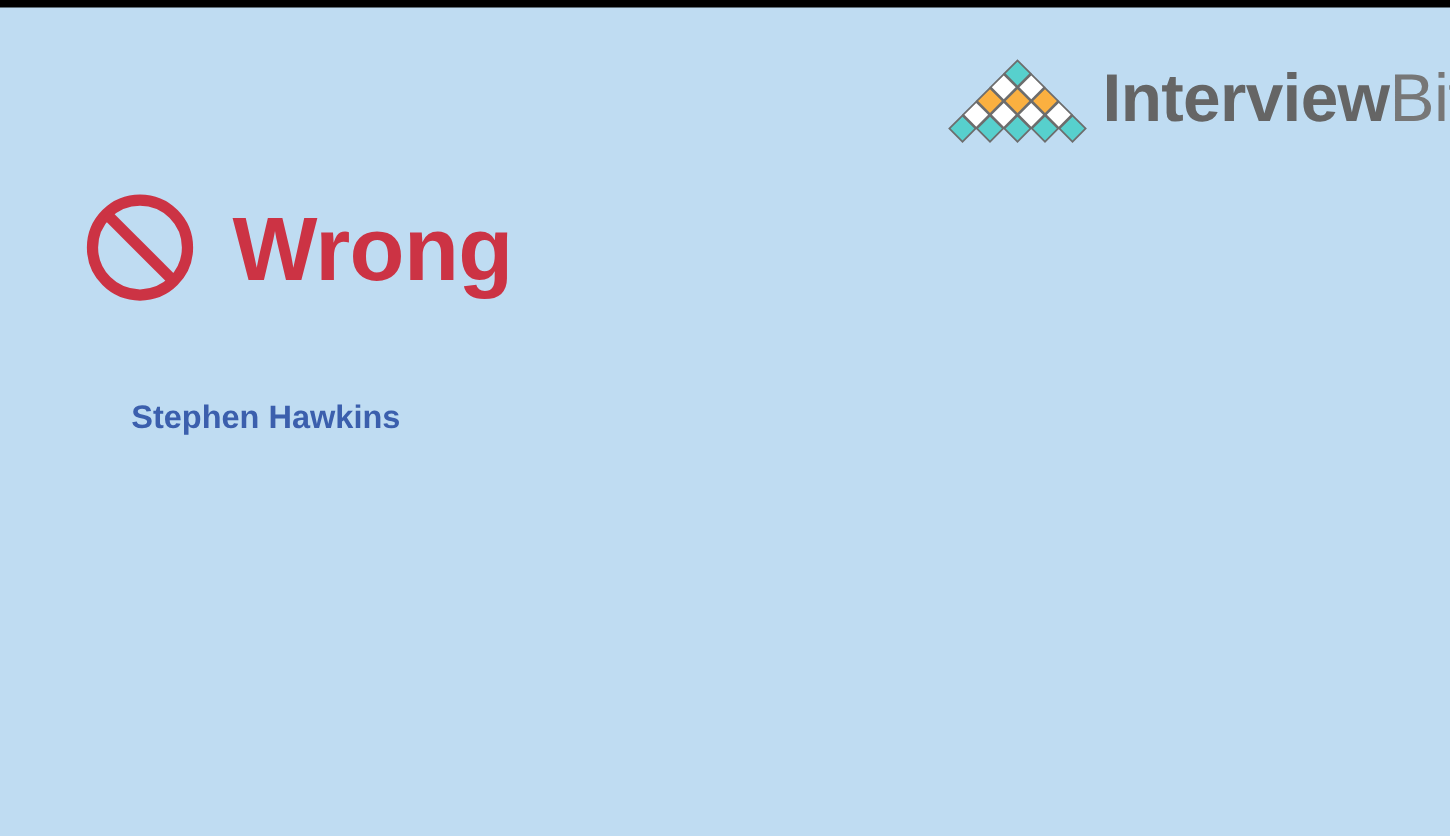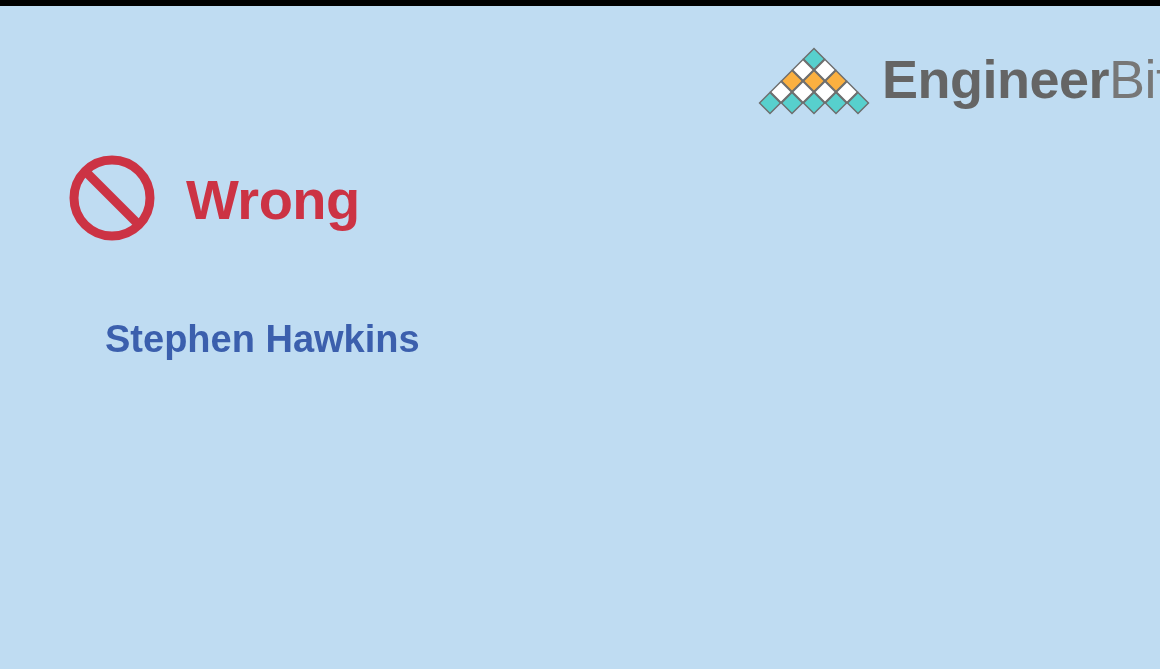--- a/index.html
+++ b/index.html
@@ -78,38 +78,38 @@
 
   #prohibited-icon {
     width: 92px;
     height: 92px;
     display: block;
     flex: 0 0 auto;
   }
 
   #headline-text {
     margin-left: 28px;
-    font-size: 56px;
+    font-size: 72px;
     font-weight: 700;
     color: #cc3344;
     line-height: 1;
     letter-spacing: -0.5px;
     position: relative;
     top: 2px;
   }
 
   
   #body-block {
     position: absolute;
     top: 320px;
     left: 105px;
   }
 
   .body-line {
-    font-size: 38px;
+    font-size: 26px;
     font-weight: 700;
     color: #3b5fad;
     line-height: 1.0;
     letter-spacing: 0px;
     white-space: nowrap;
   }
   #body-line-name { margin-bottom: 32px; }
 </style>
 </head>
 <body>
@@ -138,21 +138,21 @@
         <rect x="81.5" y="39.5" width="14.85" height="14.85" transform="rotate(45 89 47)" fill="#ffffff"></rect>
 
         <rect x="4.5" y="50.5" width="14.85" height="14.85" transform="rotate(45 12 58)" fill="#57d0cd"></rect>
         <rect x="26.5" y="50.5" width="14.85" height="14.85" transform="rotate(45 34 58)" fill="#57d0cd"></rect>
         <rect x="48.5" y="50.5" width="14.85" height="14.85" transform="rotate(45 56 58)" fill="#57d0cd"></rect>
         <rect x="70.5" y="50.5" width="14.85" height="14.85" transform="rotate(45 78 58)" fill="#57d0cd"></rect>
         <rect x="92.5" y="50.5" width="14.85" height="14.85" transform="rotate(45 100 58)" fill="#57d0cd"></rect>
       </g>
     </svg>
 
-    <div id="logo-wordmark"><span id="logo-word-interview">Engineer</span><span id="logo-word-bit">Bit</span></div>
+    <div id="logo-wordmark"><span id="logo-word-interview">Interview</span><span id="logo-word-bit">Bit</span></div>
   </div>
 
   <div id="headline-row">
 
     <svg id="prohibited-icon" viewBox="0 0 92 92">
       <circle cx="46" cy="46" r="38" fill="none" stroke="#cc3344" stroke-width="9"></circle>
       <line x1="19.5" y1="19.5" x2="72.5" y2="72.5" stroke="#cc3344" stroke-width="9" stroke-linecap="butt"></line>
     </svg>
 
     <div id="headline-text">Wrong</div>

